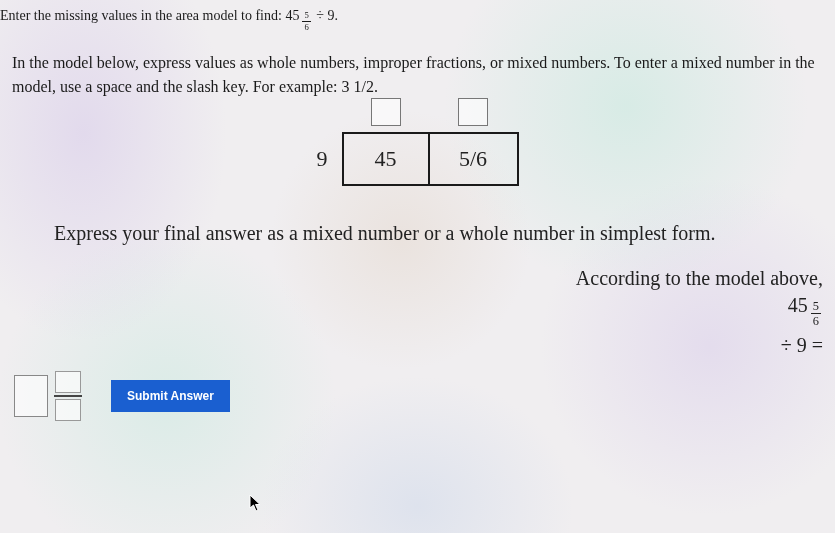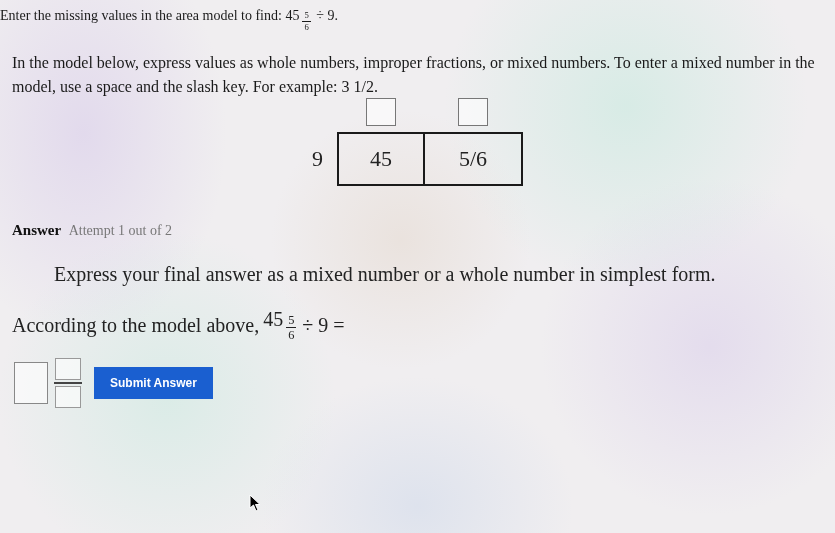--- a/index.html
+++ b/index.html
@@ -43,36 +43,36 @@
   .boxes { display: flex; border: 2px solid #1a1a1a; }
   .cell {
     position: relative;
     height: 50px;
     display: flex;
     align-items: center;
     justify-content: center;
     font-size: 22px;
   }
   .cell.c1 { width: 86px; border-right: 2px solid #1a1a1a; }
-  .cell.c2 { width: 96px; }
+  .cell.c2 { width: 87px; }
   .top-input {
     position: absolute;
     top: -36px;
     width: 30px;
     height: 28px;
     border: 1.5px solid #777;
     background: rgba(255,255,255,0.6);
   }
   .answer-block { padding: 0 12px; }
   .ans-label { font-size: 15px; margin-bottom: 24px; }
   .ans-label b { font-weight: 700; color:#111; }
   .ans-label .attempt { color:#777; font-weight: 400; font-size:14px; }
   .prompt { font-size: 20px; margin-bottom: 22px; margin-left: 42px; }
-  .expr { font-size: 20px; display:flex; align-items:center; gap:4px; }
-  .final-row { display:flex; align-items:center; gap:12px; margin-top:14px; padding-left:2px;}
+  .expr { font-size: 20px; display:flex; align-items:flex-end; gap:4px;flex-direction:column; }
+  .final-row { display:flex; align-items:center; gap:29px; margin-top:14px; padding-left:2px;}
   .mixed { display:flex; align-items:center; gap:6px; }
   .whole-in {
     width: 34px; height: 42px;
     border: 1.5px solid #888;
     background: rgba(255,255,255,0.6);
   }
   .fracbox { display:flex; flex-direction:column; align-items:center; }
   .small-in {
     width: 26px; height: 22px;
     border: 1.5px solid #999;
@@ -135,23 +135,20 @@
         <span>45</span>
       </div>
       <div class="cell c2">
         <div class="top-input"></div>
         <span>5/6</span>
       </div>
     </div>
   </div>
 
   <div class="answer-block">
-    <div class="ans-label">
-      <b>Answer</b>&nbsp;&nbsp;<span class="attempt">Attempt 1 out of 2</span>
-    </div>
 
     <div class="prompt">Express your final answer as a mixed number or a whole number in simplest form.</div>
 
     <div class="expr">
       <span>According to the model above, </span>
       <span class="mix">
           <span>45</span>
           <span class="frac">
             <span class="n">5</span>
             <span class="d">6</span>

